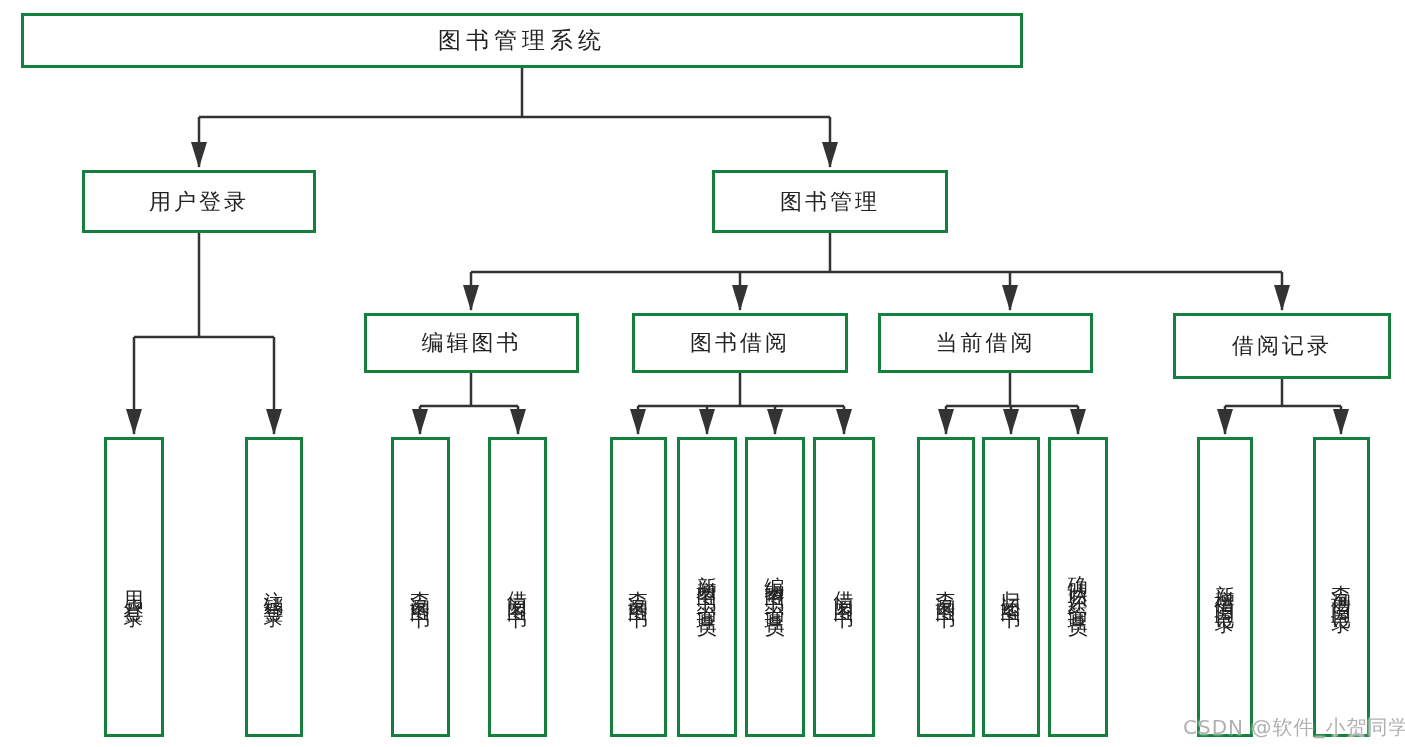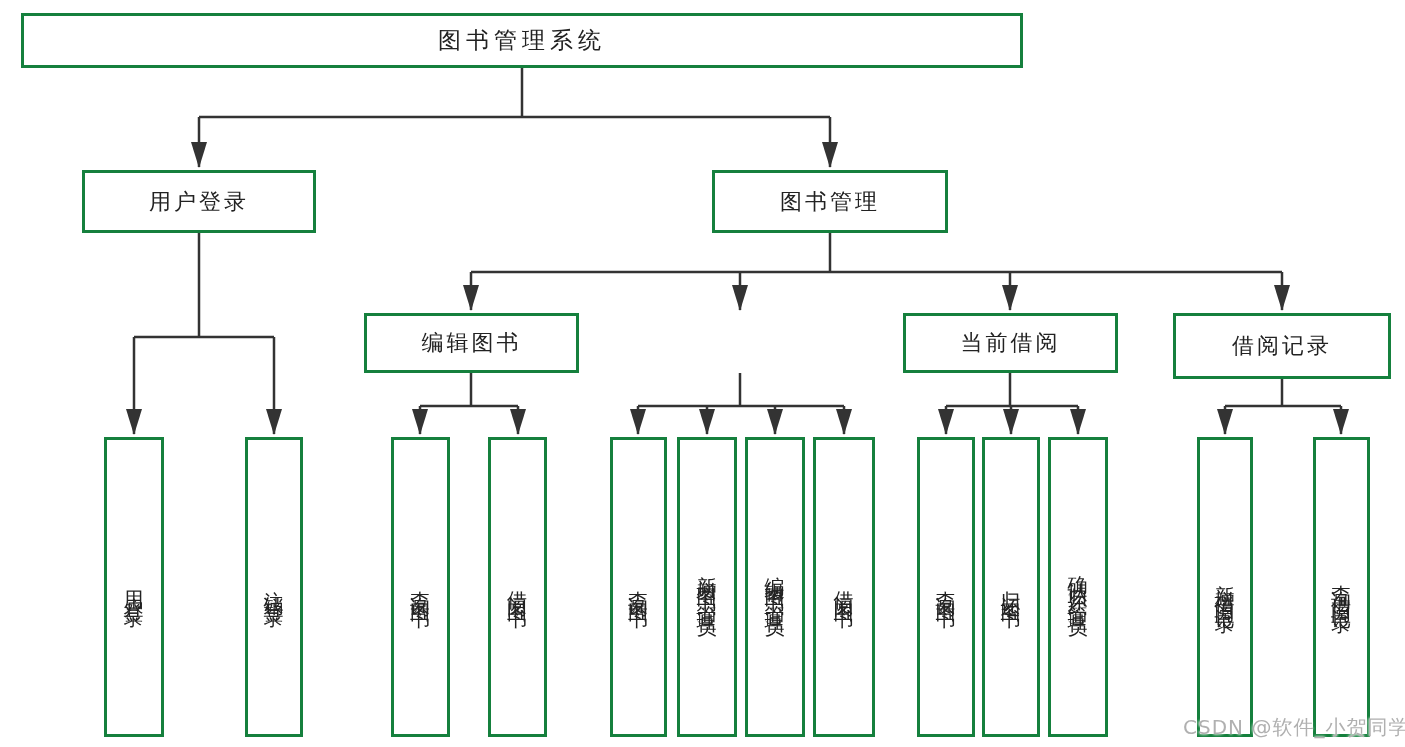--- a/index.html
+++ b/index.html
@@ -113,21 +113,22 @@
       <line x1="1341" y1="406" x2="1341" y2="434" marker-end="url(#arrow)"></line>
     </g>
   </svg>
 
   <div class="node root" style="left:21px; top:13px; width:1002px; height:55px;">图书管理系统</div>
 
   <div class="node" style="left:82px; top:170px; width:234px; height:63px;">用户登录</div>
   <div class="node" style="left:712px; top:170px; width:236px; height:63px;text-align:right;">图书管理</div>
 
   <div class="node" style="left:364px; top:313px; width:215px; height:60px;">编辑图书</div>
-  <div class="node" style="left:903px; top:313px; width:215px; height:60px;">当前借阅</div>
+  <div class="node" style="left:632px; top:313px; width:216px; height:60px;">图书借阅</div>
+  <div class="node" style="left:878px; top:313px; width:215px; height:60px;">当前借阅</div>
   <div class="node" style="left:1173px; top:313px; width:218px; height:66px;">借阅记录</div>
 
   <div class="node vnode" style="left:104px; top:437px; width:60px; height:300px;">用户登录</div>
   <div class="node vnode" style="left:245px; top:437px; width:58px; height:300px;">注销登录</div>
 
   <div class="node vnode" style="left:391px; top:437px; width:59px; height:300px;">查询图书</div>
   <div class="node vnode" style="left:488px; top:437px; width:59px; height:300px;">借阅图书</div>
 
   <div class="node vnode" style="left:610px; top:437px; width:57px; height:300px;">查询图书</div>
   <div class="node vnode" style="left:677px; top:437px; width:60px; height:300px;">新增图书（管理员）</div>

